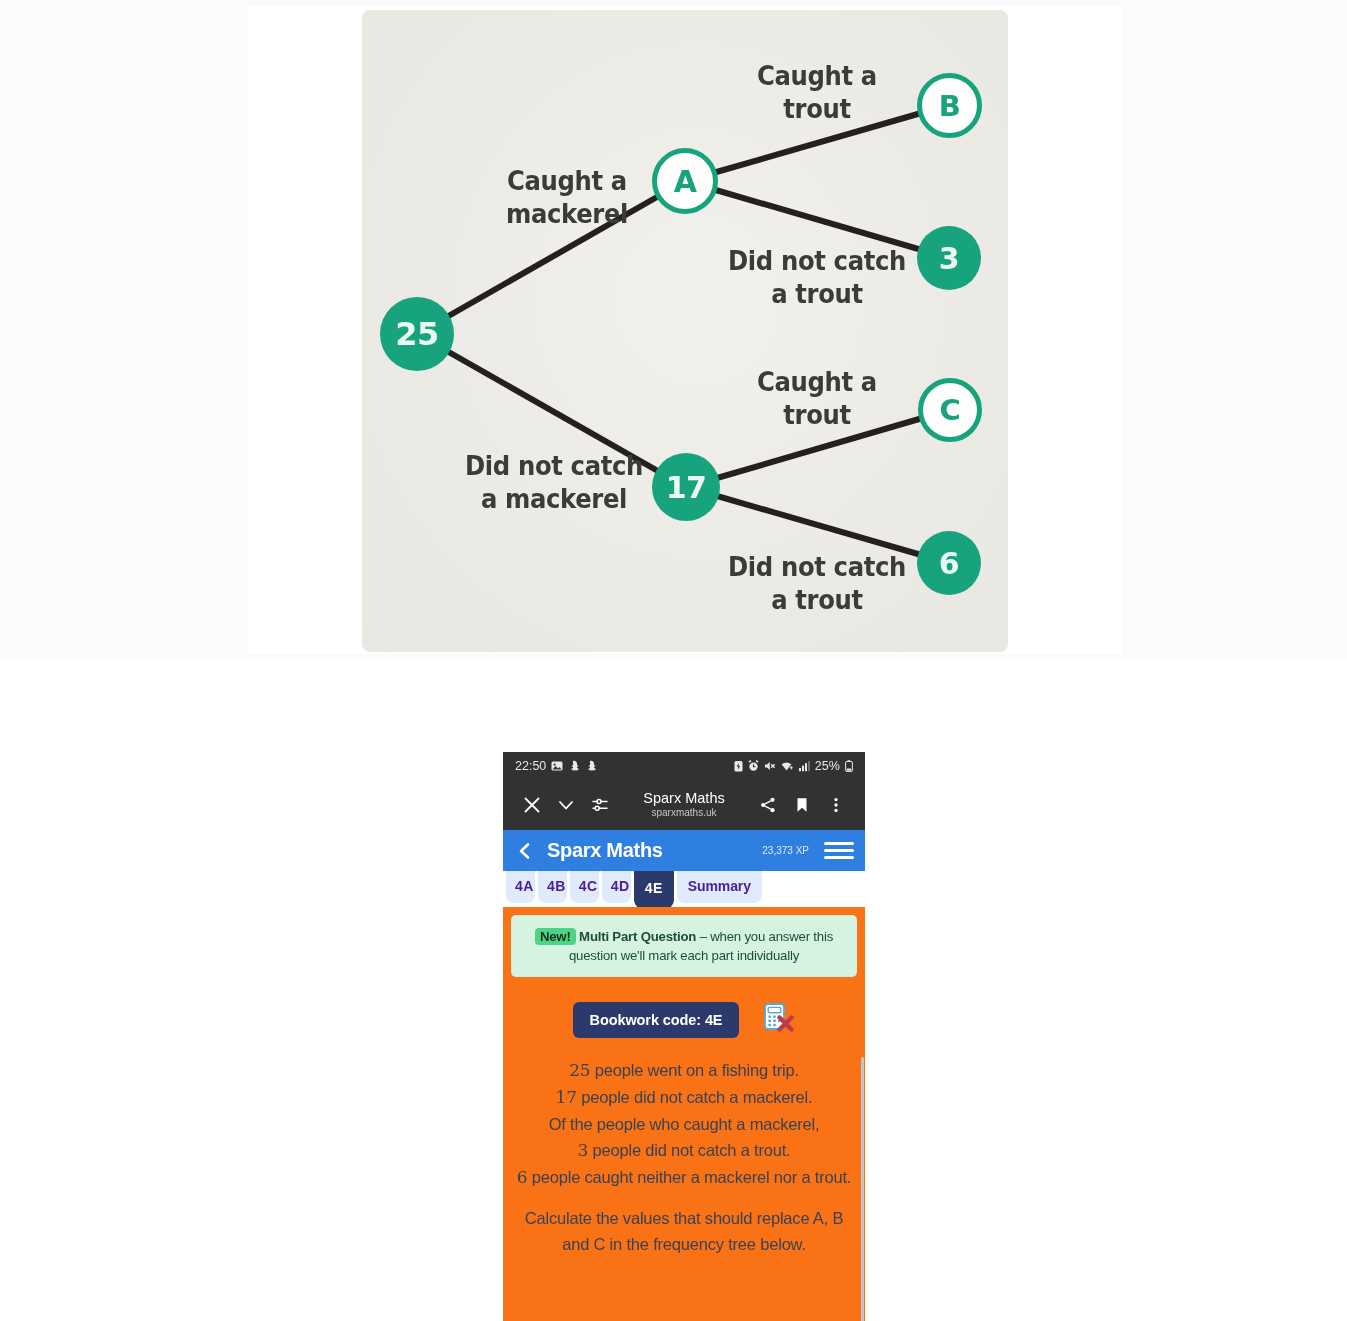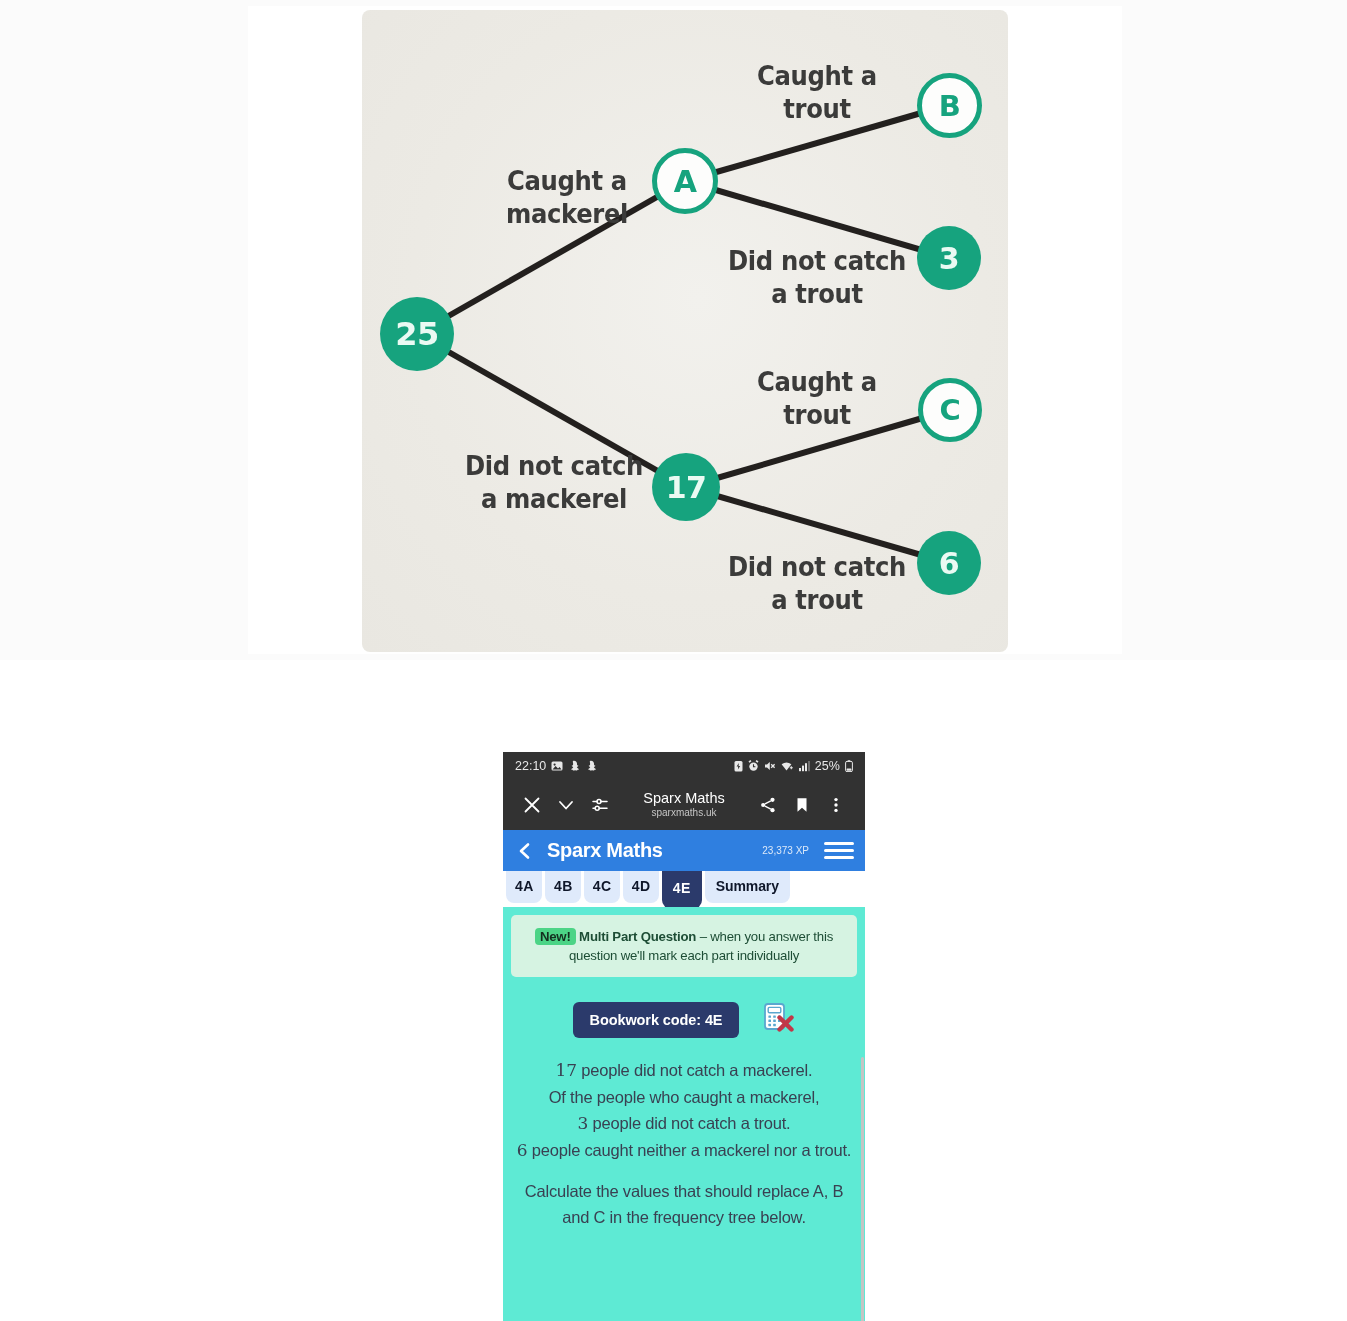--- a/index.html
+++ b/index.html
@@ -148,40 +148,40 @@
   #tabs {
     height: 36px;
     background: #ffffff;
     display: flex;
     align-items: flex-start;
     padding: 0 3px;
     gap: 3px;
   }
   .tab {
     background: #dfeafb;
-    color: #0f172a;
+    color: #4c1d95;
     font-weight: 700;
     font-size: 14px;
     border-radius: 0 0 8px 8px;
-    padding: 7px 8px 9px 9px;
+    padding: 7px 1px 9px 9px;
     letter-spacing: 0.5px;
     white-space: nowrap;
   }
   .tab.active {
     background: #2b3a6b;
     color: #ffffff;
     padding: 9px 11px 13px 11px;
     border-radius: 0 0 9px 9px;
   }
   .tab.summary { letter-spacing: -0.1px; padding-left: 11px; padding-right: 11px; }
 
   
   #content {
     position: relative;
-    background: #5eead4;
+    background: #f97316;
     padding: 8px 8px 0 8px;
     height: 414px;
     box-sizing: border-box;
   }
   #banner {
     background: #d6f3e2;
     color: #1d4d35;
     border-radius: 5px;
     padding: 12px 14px;
     text-align: center;
@@ -306,21 +306,21 @@
 
     <div class="tree-label" style="left:340px; top:541px; width:230px; white-space:pre-line;">Did not catch
 a trout</div>
   </div>
 </div>
 
 <div id="phone">
 
   <div id="status-bar">
     <div class="sb-left">
-      <span>22:10</span>
+      <span>22:50</span>
       <span class="sb-ico">
         <svg width="12" height="12" viewBox="0 0 12 12">
             <rect x="0.5" y="1.5" width="11" height="9" rx="1.5" fill="#e8e8e8"></rect>
             <circle cx="3.6" cy="4.6" r="1.1" fill="#323232"></circle>
             <path d="M1.5 9.5 L4.6 6.1 L7 8.4 L8.6 7 L10.5 9.5 Z" fill="#323232"></path>
           </svg>
       </span>
       <span class="sb-ico">
         <svg width="12" height="12" viewBox="0 0 12 12">
             <path d="M6 0.7c2 0 3 1.4 3 3.1 0 .9 0 1.3.3 1.5.3.2.9.1 1.1.4.2.4-.5.9-1.2 1.2-.3.1-.4.3-.2.7.3.6 1 1.1 1.8 1.3.3.1.2.5-.1.6-.6.2-1.2.2-1.4.5-.1.3-.1.6-.5.6-.5 0-1-.3-1.7-.3-.8 0-1.3.3-1.8.3-.4 0-.4-.3-.5-.6-.2-.3-.8-.3-1.4-.5-.3-.1-.4-.5-.1-.6.8-.2 1.5-.7 1.8-1.3.2-.4.1-.6-.2-.7C4.2 6.6 3.5 6.1 3.7 5.7c.2-.3.8-.2 1.1-.4.3-.2.3-.6.3-1.5C5.1 2.1 4 .7 6 .7Z" fill="#e8e8e8"></path>
@@ -467,20 +467,21 @@
             <rect x="17" y="18.6" width="2.6" height="2.4" rx="0.5"></rect>
             <rect x="7.4" y="22.8" width="2.6" height="2.4" rx="0.5"></rect>
             <rect x="12.2" y="22.8" width="2.6" height="2.4" rx="0.5"></rect>
           </g>
           <path d="M18.5 16.5 L30.5 28.5 M30.5 16.5 L18.5 28.5" stroke="#c13848" stroke-width="4.4" stroke-linecap="round"></path>
         </svg>
       </div>
     </div>
 
     <div id="question">
+      <div><span class="num">25</span><span> people went on a fishing trip.</span></div>
       <div><span class="num">17</span><span> people did not catch a mackerel.</span></div>
       <div>Of the people who caught a mackerel,</div>
       <div><span class="num">3</span><span> people did not catch a trout.</span></div>
       <div><span class="num">6</span><span> people caught neither a mackerel nor a trout.</span></div>
       <span class="gap"></span>
       <div>Calculate the values that should replace A, B and C in the frequency tree below.</div>
     </div>
 
     <div id="scrollbar"></div>
   </div>

